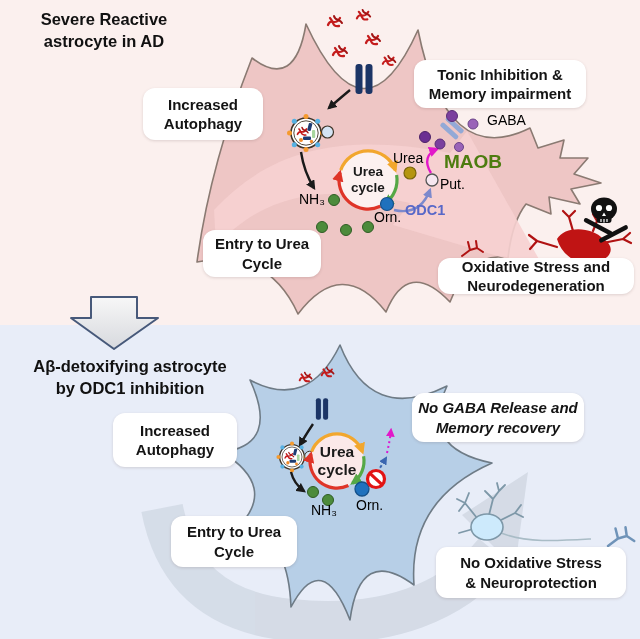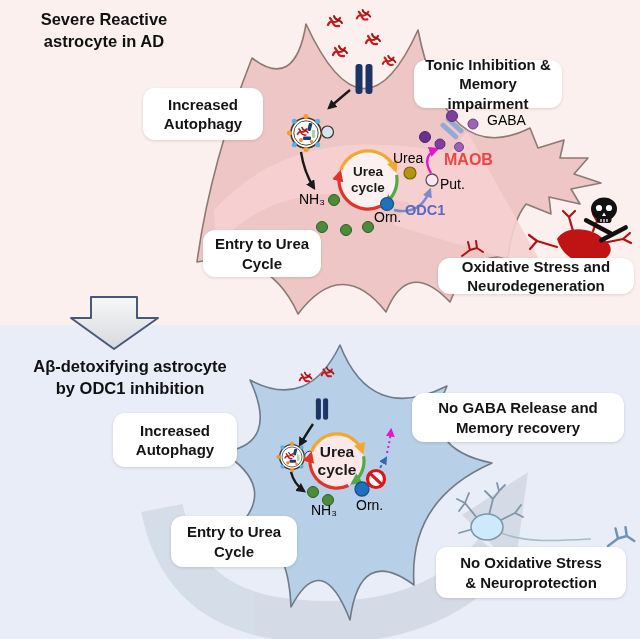--- a/index.html
+++ b/index.html
@@ -8,21 +8,21 @@
   .stage svg{position:absolute;left:0;top:0;}
   .overlay{position:absolute;left:0;top:0;width:640px;height:639px;z-index:2;}
   .title{position:absolute;font-weight:bold;color:#111;text-align:center;
          white-space:pre-line;line-height:1.32;font-size:16.5px;}
   .box{position:absolute;background:#ffffff;border-radius:12px;
        box-shadow:0 1px 3px rgba(90,60,60,.18);display:flex;align-items:center;
        justify-content:center;text-align:center;font-weight:bold;color:#141414;
        font-size:15px;line-height:1.28;white-space:pre-line;padding:2px 6px;box-sizing:border-box;}
   .lbl{position:absolute;color:#000000;font-size:14px;white-space:pre-line;line-height:1.05;}
   .odc1{color:#5868c8;font-weight:bold;font-size:14.5px;text-align:center;}
-  .maob{color:#ef4444;font-weight:bold;font-size:16px;}
+  .maob{color:#4d7c0f;font-weight:bold;font-size:19px;}
   .cycletext{position:absolute;font-weight:bold;color:#1a1a1a;text-align:center;
          white-space:pre-line;line-height:1.15;}
 </style>
 </head>
 <body>
 
 <div class="stage">
 
 <svg width="640" height="639" viewBox="0 0 640 639">
   <defs>
@@ -212,21 +212,21 @@
 </svg>
 
 <div class="overlay">
 
   <div class="title" style="left:16px;top:9px;width:176px;">Severe Reactive
 astrocyte in AD</div>
 
   <div class="box" style="left:143px;top:88px;width:120px;height:52px;">Increased
 Autophagy</div>
 
-  <div class="box" style="left:414px;top:60px;width:148px;height:48px;">Tonic Inhibition &amp;
+  <div class="box" style="left:414px;top:60px;width:172px;height:48px;">Tonic Inhibition &amp;
 Memory impairment</div>
 
   <div class="box" style="left:203px;top:230px;width:118px;height:47px;">Entry to Urea
 Cycle</div>
 
   <div class="box" style="left:438px;top:258px;width:196px;height:36px;">Oxidative Stress and
 Neurodegeneration</div>
 
   <div class="cycletext" style="left:340px;top:164px;width:56px;font-size:13.5px;">Urea
 cycle</div>
@@ -238,21 +238,21 @@
   <div class="lbl odc1" style="left:405px;top:203px;">ODC1</div>
   <div class="lbl maob" style="left:444px;top:152px;">MAOB</div>
   <div class="lbl" style="left:487px;top:113px;">GABA</div>
 
   <div class="title" style="left:10px;top:356px;width:240px;">Aβ-detoxifying astrocyte
 by ODC1 inhibition</div>
 
   <div class="box" style="left:113px;top:413px;width:124px;height:54px;">Increased
 Autophagy</div>
 
-  <div class="box" style="left:412px;top:393px;width:212px;height:49px;">No GABA Release and
+  <div class="box" style="left:412px;top:393px;width:172px;height:49px;font-style:italic;">No GABA Release and
 Memory recovery</div>
 
   <div class="box" style="left:171px;top:516px;width:126px;height:51px;">Entry to Urea
 Cycle</div>
 
   <div class="box" style="left:436px;top:547px;width:190px;height:51px;border-radius:11px;">No Oxidative Stress
 &amp; Neuroprotection</div>
 
   <div class="cycletext" style="left:306px;top:443px;width:62px;font-size:15.5px;">Urea
 cycle</div>

